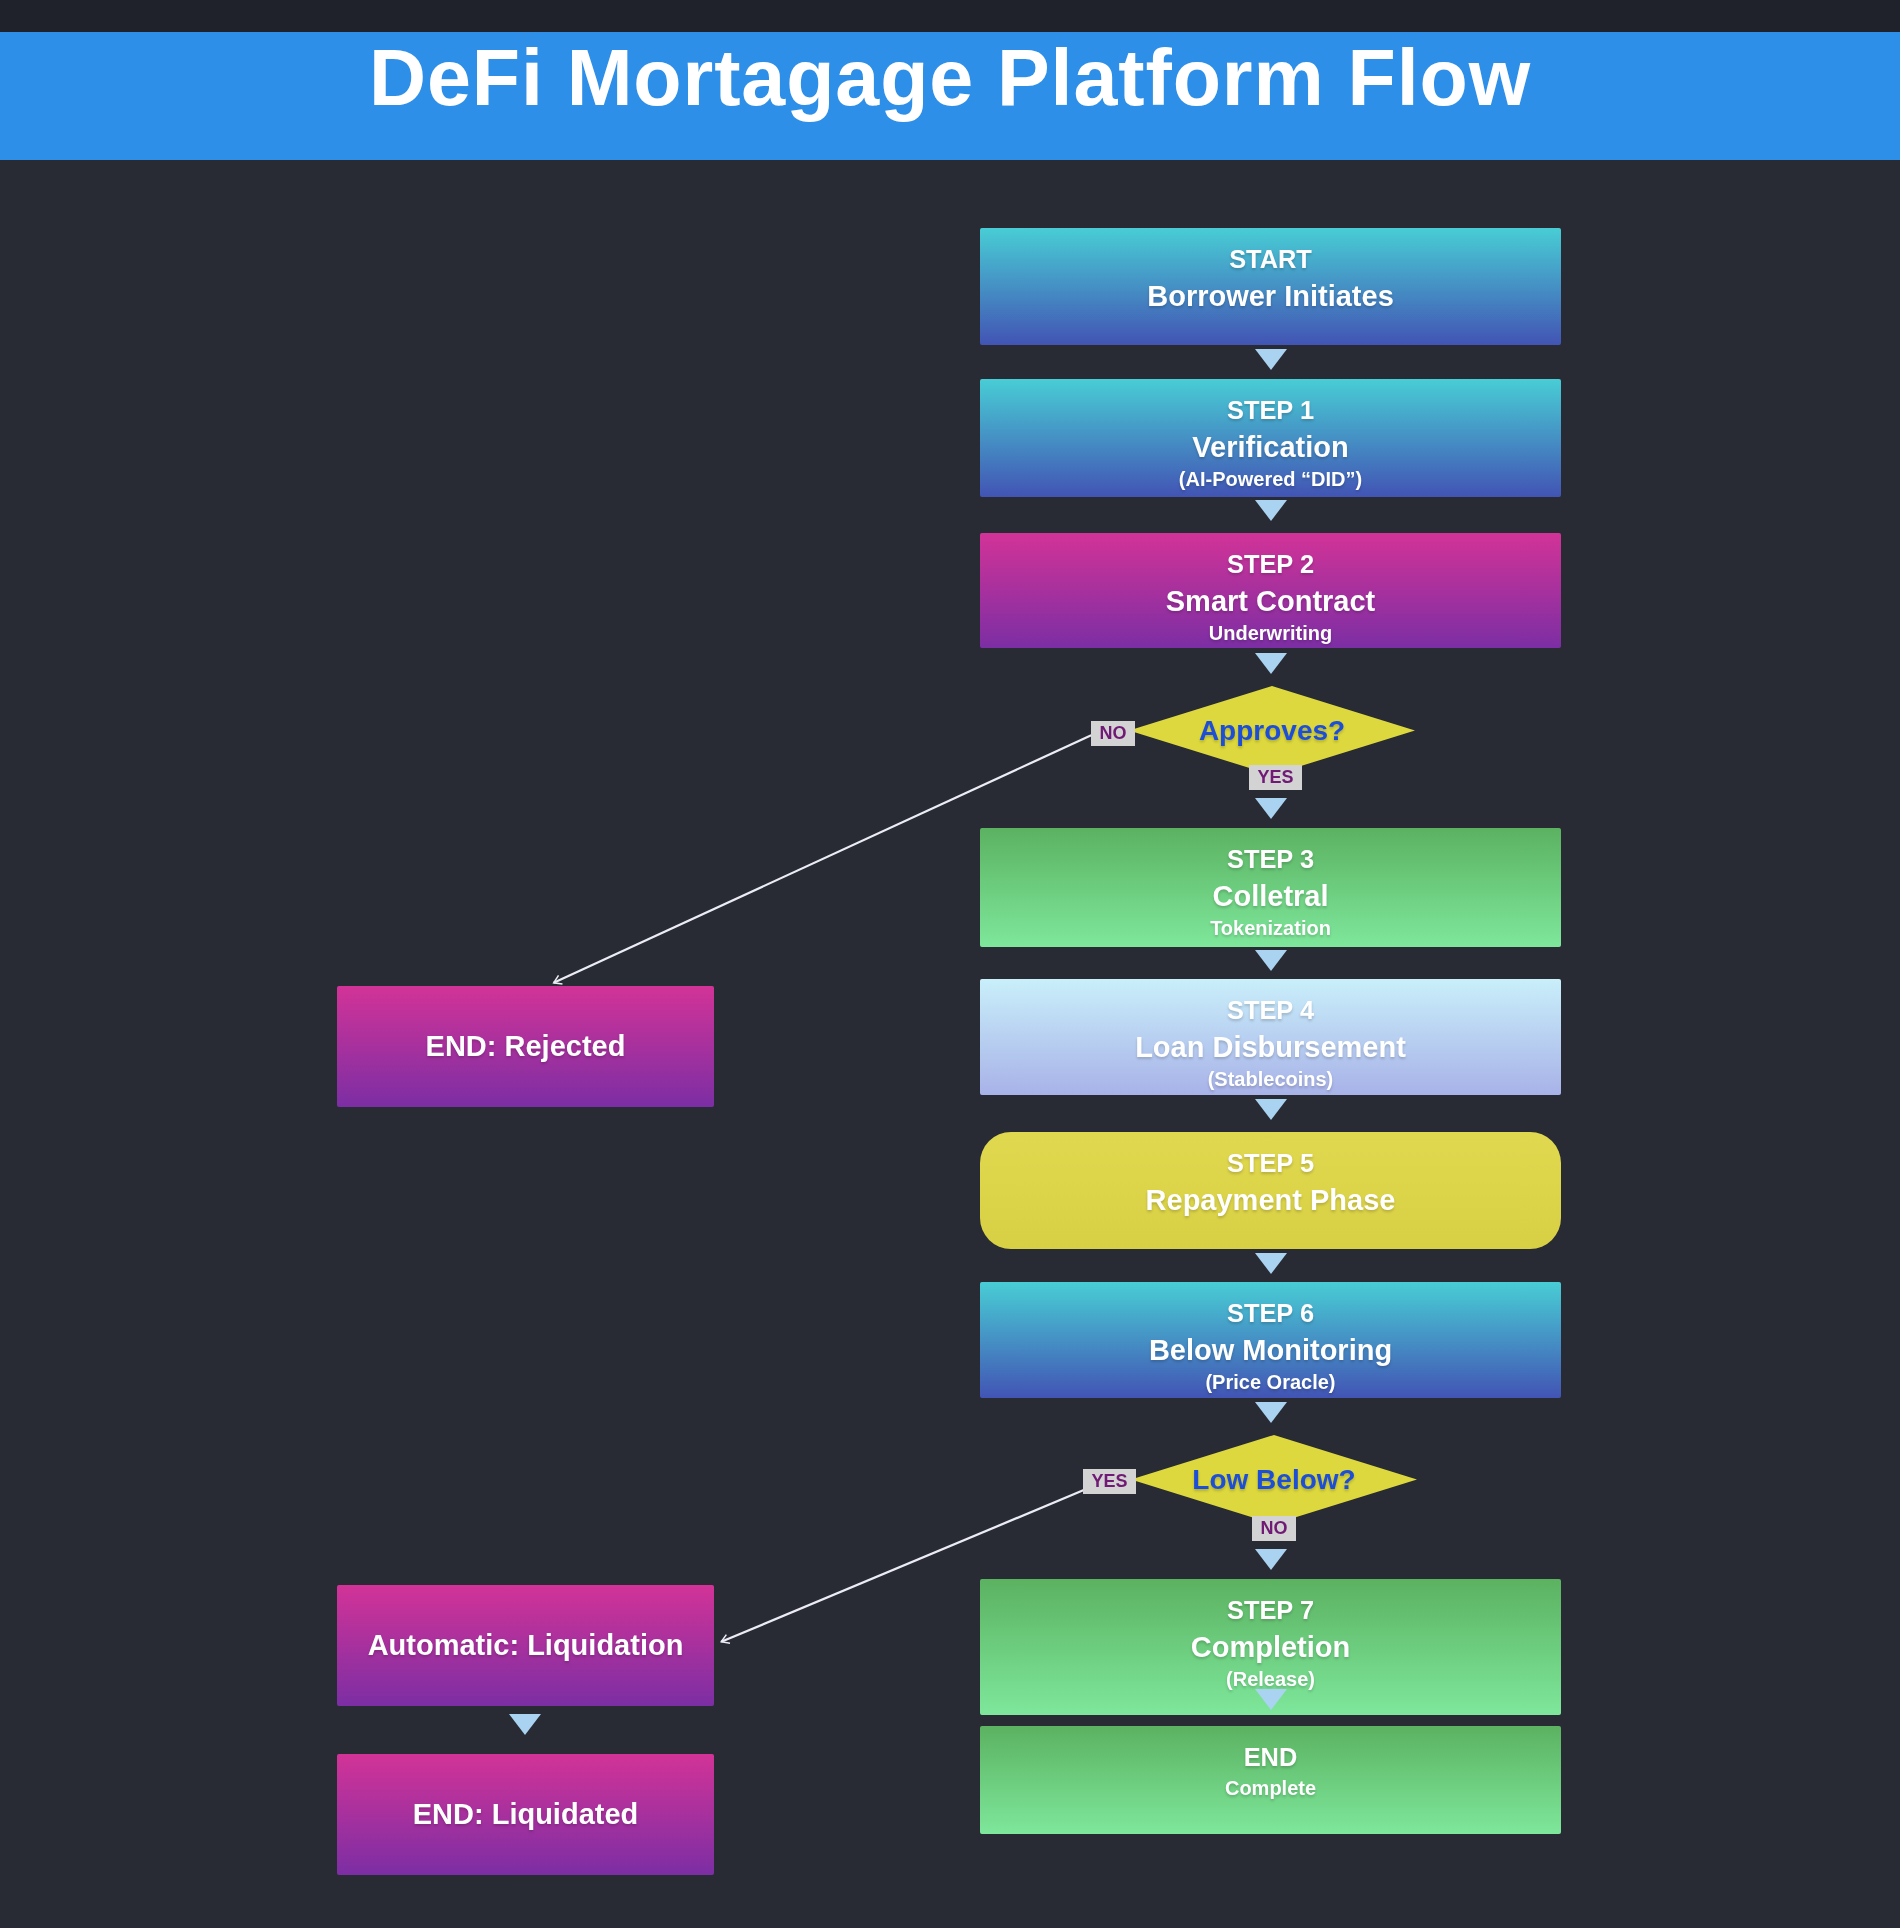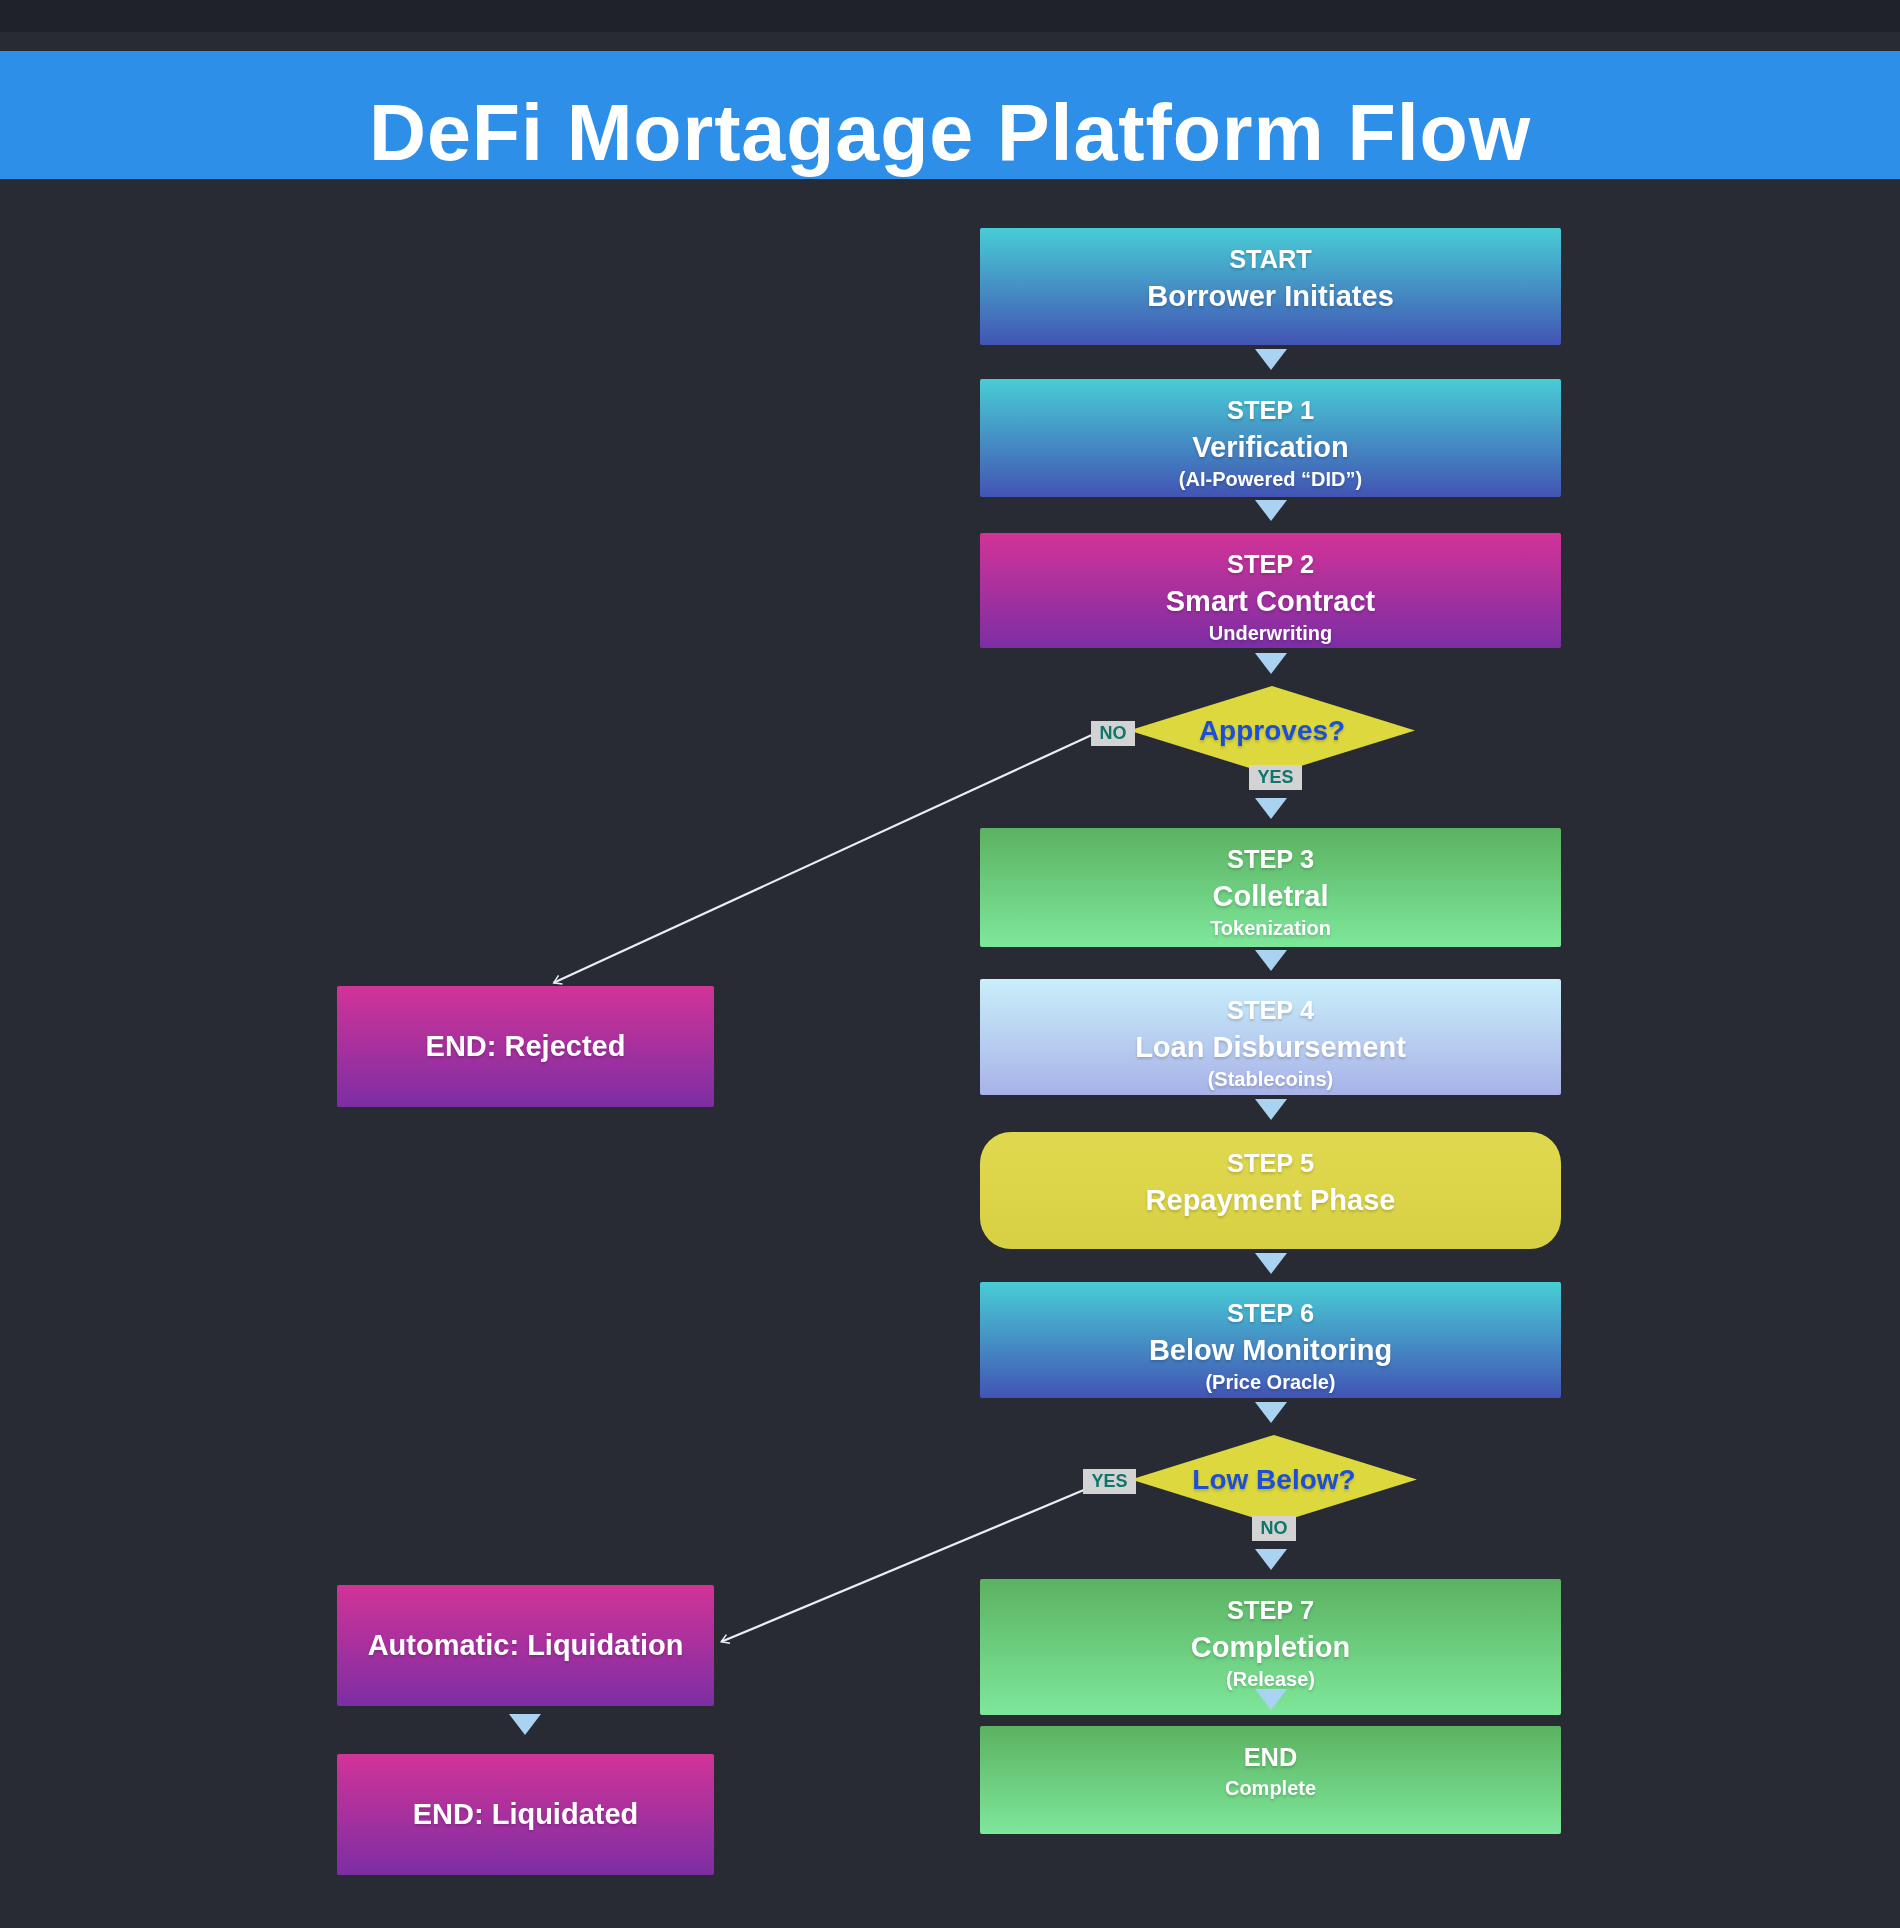--- a/index.html
+++ b/index.html
@@ -2,21 +2,21 @@
 <html style="font-size:15px"><head>
 <meta charset="utf-8">
 <style>
   html,body{margin:0;padding:0;background:#14161d;}
   body{font-family:"Liberation Sans","DejaVu Sans",sans-serif;}
   .canvas{position:relative;width:1900px;height:1928px;background:#282A34;overflow:hidden;}
 
   
   .topstrip{position:absolute;left:0;top:0;width:100%;height:32px;background:#1F212B;}
   .titlebar{position:absolute;left:0;top:32px;width:100%;height:128px;background:#2E8FE9;
-            display:flex;align-items:flex-end;justify-content:center;margin-top:19px;}
+            display:flex;align-items:flex-start;justify-content:center;}
   .titlebar h1{margin:0;font-size:79px;font-weight:800;color:#ffffff;letter-spacing:0.9px;}
 
   
   svg.connectors{position:absolute;left:0;top:0;z-index:1;}
 
   
   .node{position:absolute;z-index:2;color:#fff;text-align:center;border-radius:1.9px;
         padding-top:13px;box-sizing:border-box;text-shadow:0 1.9px 2.8px rgba(0,0,0,.18);}
   .n-title{font-size:25.4px;font-weight:700;line-height:36px;}
   .n-label{font-size:29px;font-weight:700;line-height:38px;}
@@ -30,21 +30,21 @@
   .grad-lightblue{background:linear-gradient(180deg,#C9EFFA 0%,#A8B2E8 100%);}
   .solid-yellow{background:linear-gradient(180deg,#E0D84E 0%,#D8D044 100%);border-radius:31px;}
 
   
   .diamond{position:absolute;z-index:2;background:#DCD83D;
            clip-path:polygon(50% 0,100% 50%,50% 100%,0 50%);
            display:flex;align-items:center;justify-content:center;}
   .diamond span{font-size:28px;font-weight:700;color:#1d4ed8;text-shadow:0 1.9px 2.8px rgba(0,0,0,.2);}
 
   
-  .chip{position:absolute;z-index:3;background:#D3D3D3;color:#0f766e;font-size:18px;
+  .chip{position:absolute;z-index:3;background:#D3D3D3;color:#701a75;font-size:18px;
         font-weight:700;padding:2.8px 8.5px;line-height:19px;}
 
   
   .tri{position:absolute;z-index:2;width:0;height:0;
        border-left:16px solid transparent;border-right:16px solid transparent;
        border-top:21.7px solid #AAD3F1;}
 </style>
 </head>
 <body>
 

